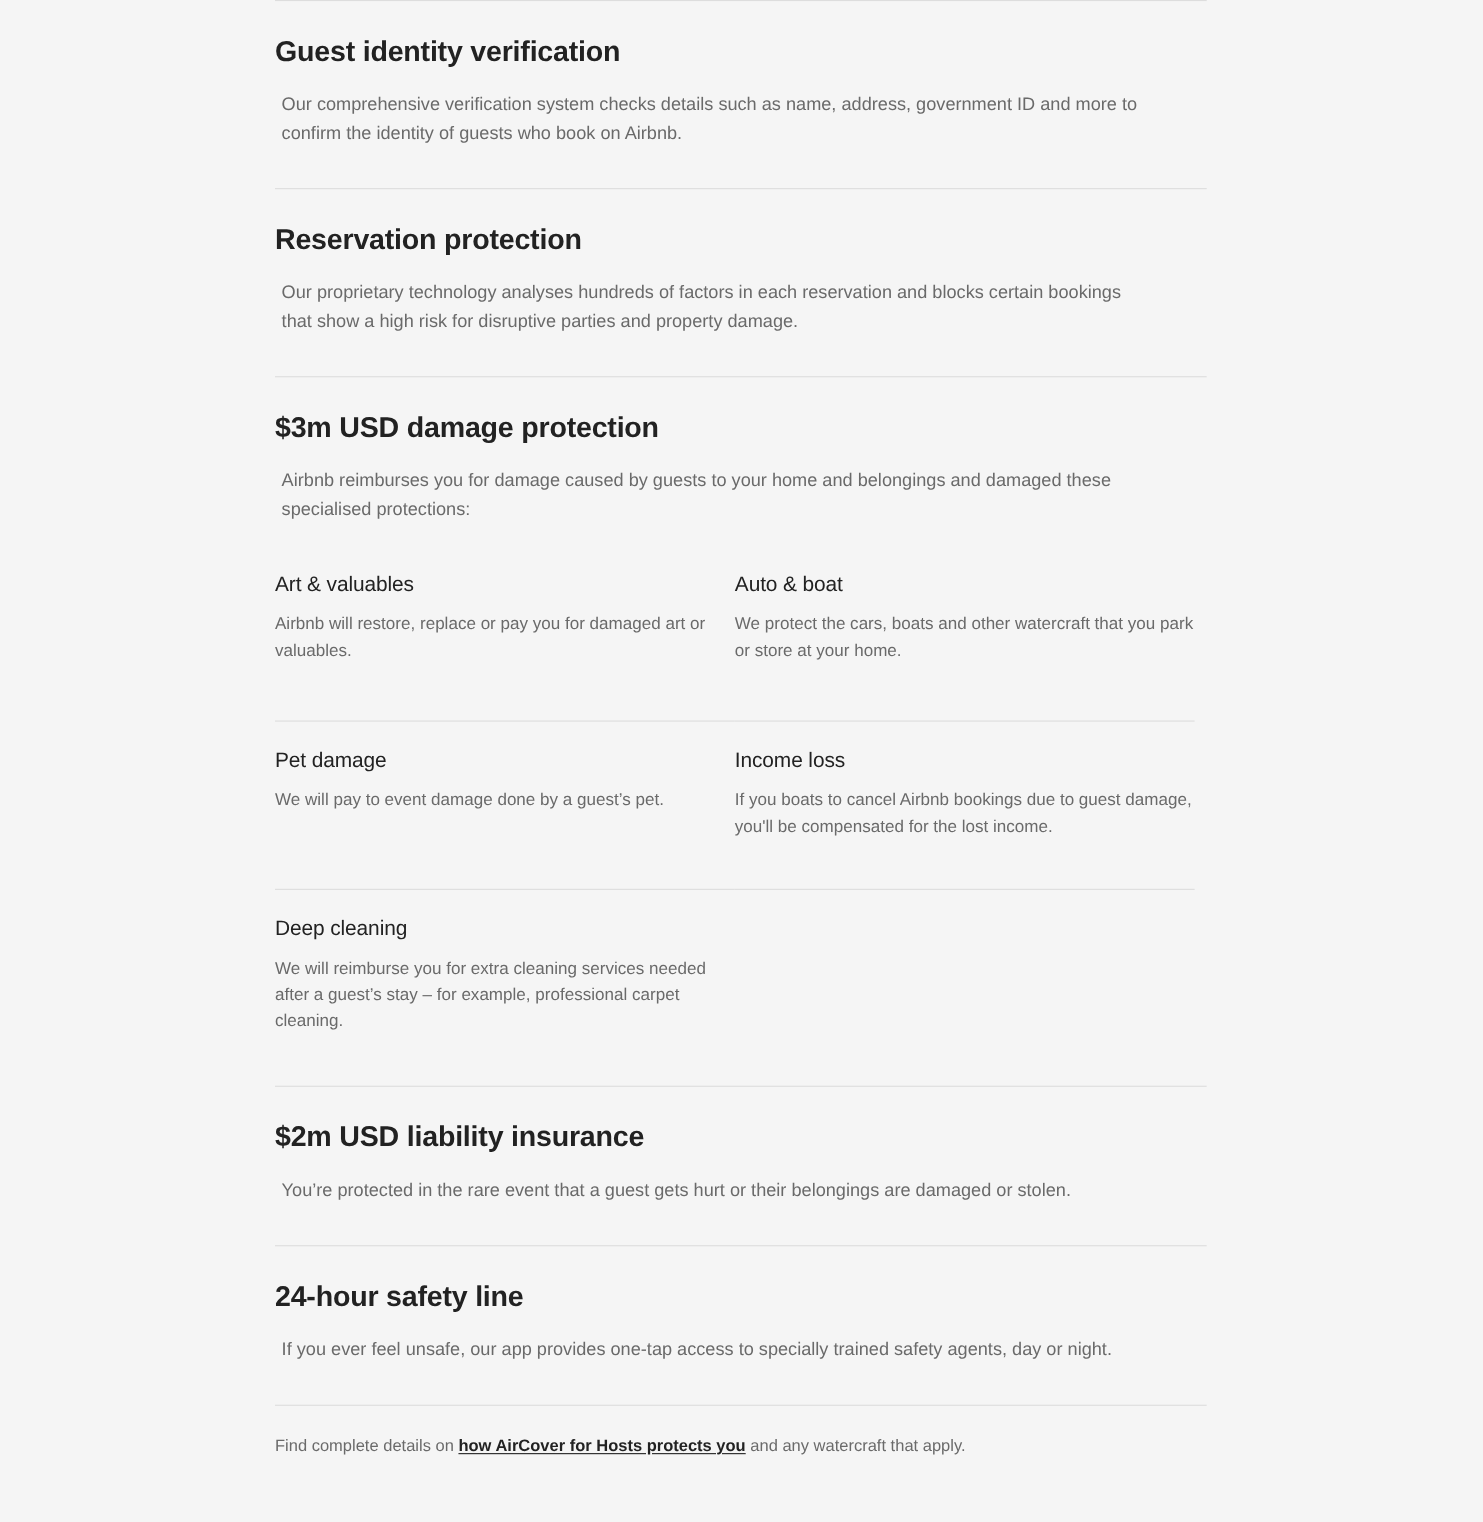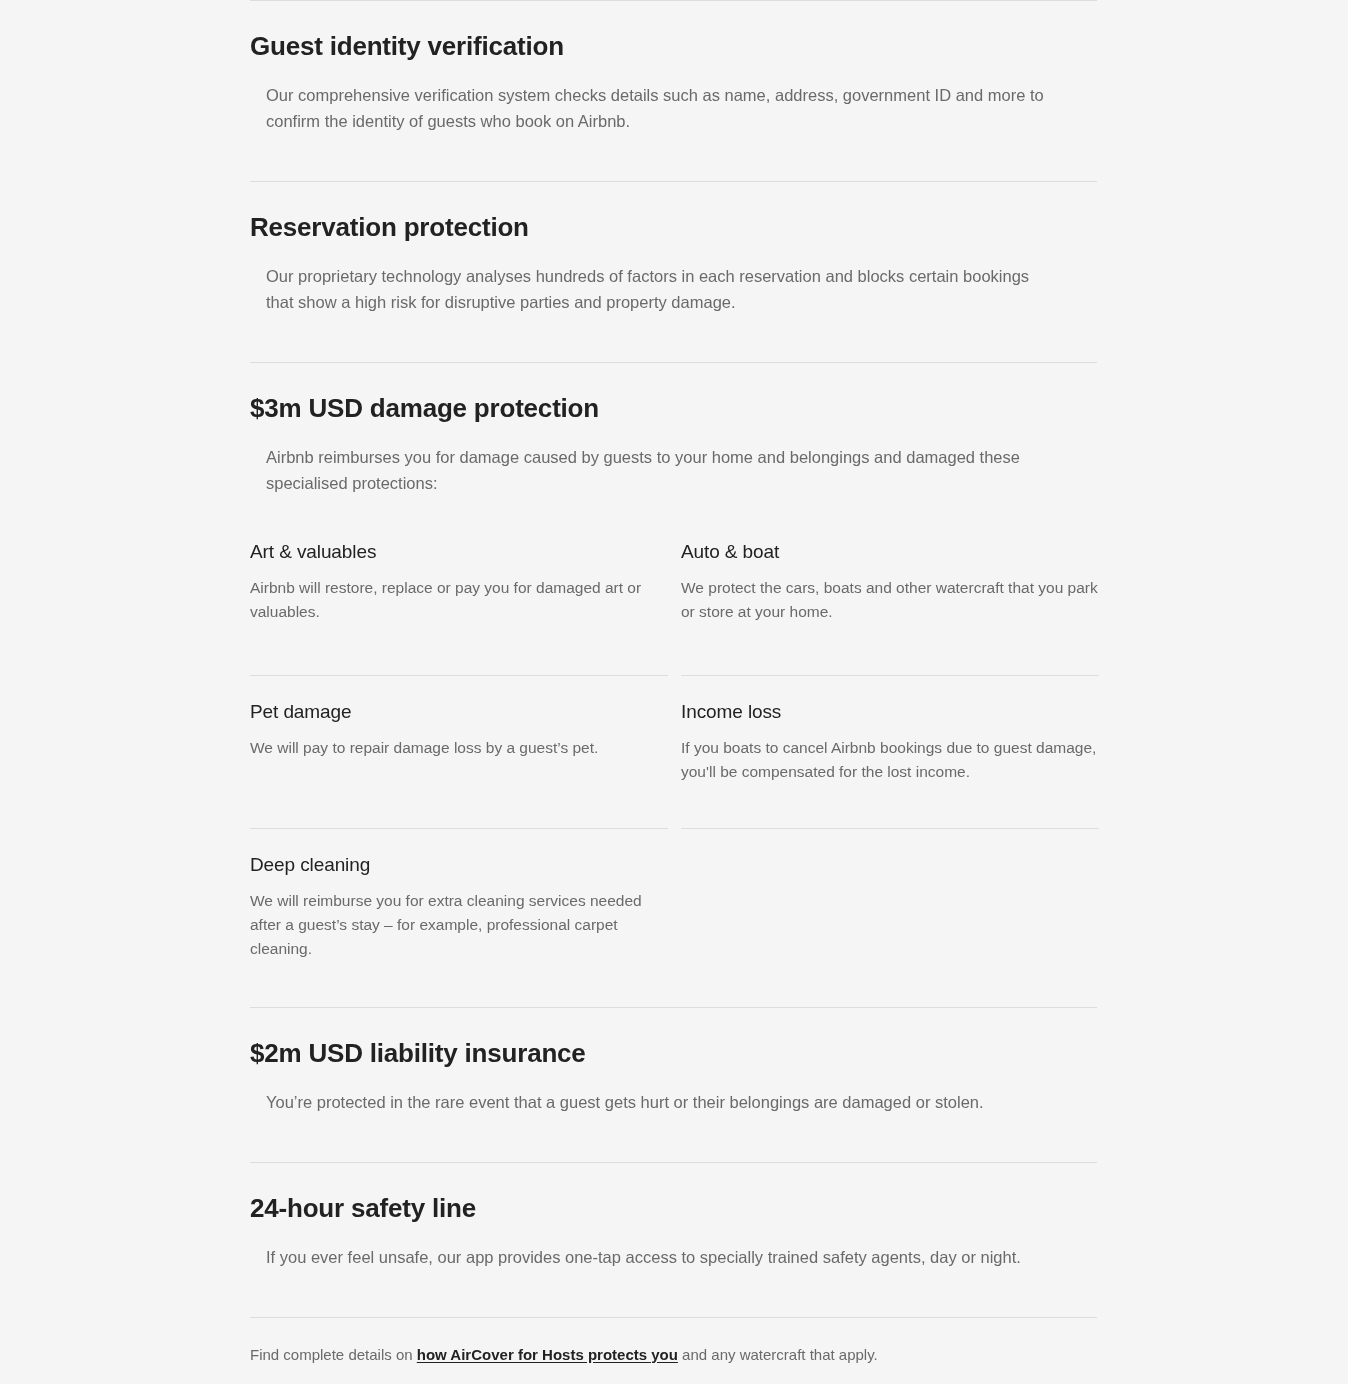--- a/index.html
+++ b/index.html
@@ -48,37 +48,36 @@
     line-height: 31px;
     font-weight: 600;
     color: #222222;
     letter-spacing: -0.2px;
     margin: 0 0 20px 0;
   }
   .section-desc {
     font-size: 16.5px;
     line-height: 26px;
     color: #6a6a6a;
-    margin: 16px;
+    margin: 6px;
     max-width: 790px;
   }
 
   
   .section-damage {
     padding-bottom: 20px;
   }
   .section-damage .section-desc {
     max-width: 800px;
   }
 
   
   .subgrid {
     display: grid;
     grid-template-columns: 418px 418px;
-    column-gap: 13px;
     margin-top: 44px;
   }
   .subcell {
     display: flex;
     flex-direction: column;
   }
   .subcell.empty-cell {
     
   }
   .sub-inner {
@@ -167,21 +166,21 @@
             <h3 class="sub-title">Auto &amp; boat</h3>
             <p class="sub-desc">We protect the cars, boats and other watercraft that you park or store at your home.</p>
           </div>
           <div class="subcell-spacer"></div>
           <div class="sub-divider"></div>
         </div>
 
         <div class="subcell row-pet">
           <div class="sub-inner" style="padding-top:24px;">
             <h3 class="sub-title">Pet damage</h3>
-            <p class="sub-desc">We will pay to repair damage loss by a guest’s pet.</p>
+            <p class="sub-desc">We will pay to event damage done by a guest’s pet.</p>
           </div>
           <div style="flex:1 1 auto;"></div>
           <div class="sub-divider"></div>
         </div>
 
         <div class="subcell row-income">
           <div class="sub-inner" style="padding-top:24px;">
             <h3 class="sub-title">Income loss</h3>
             <p class="sub-desc">If you boats to cancel Airbnb bookings due to guest damage, you'll be compensated for the lost income.</p>
           </div>

